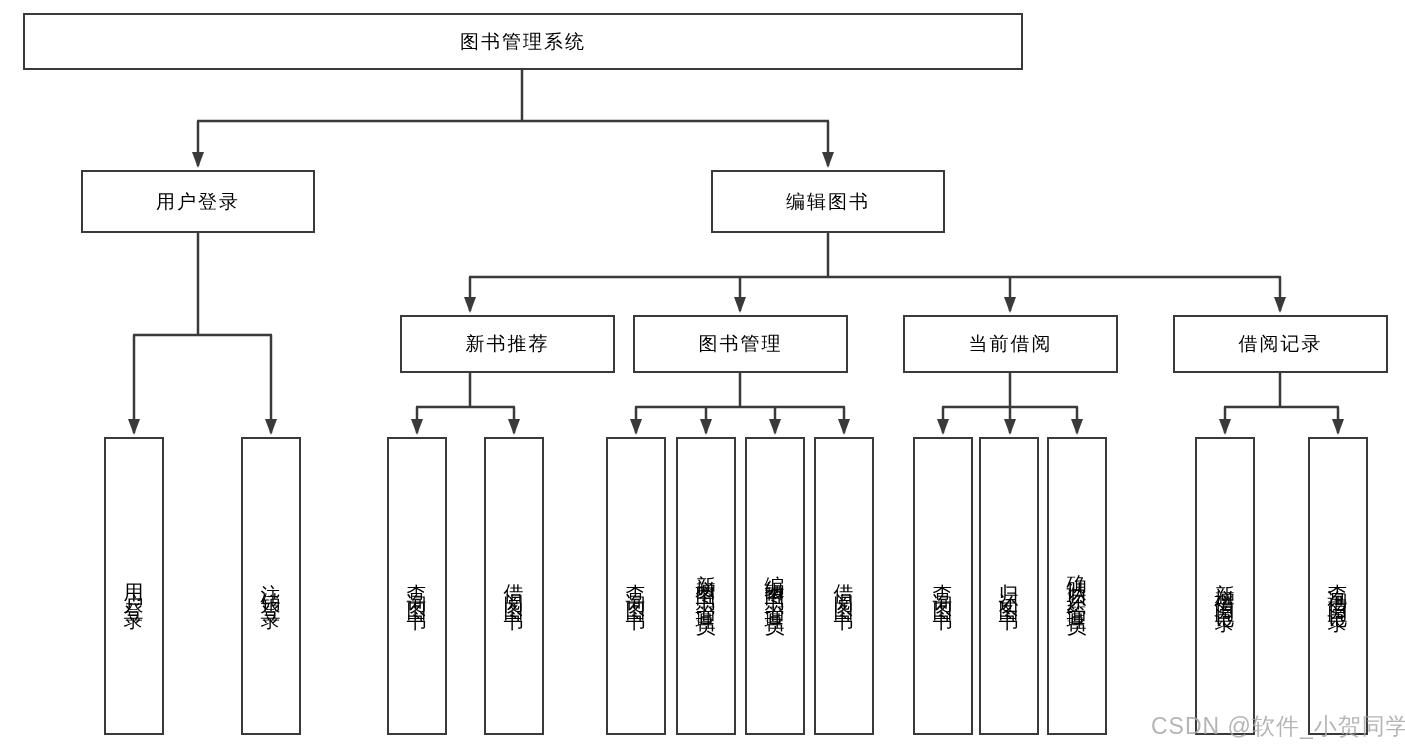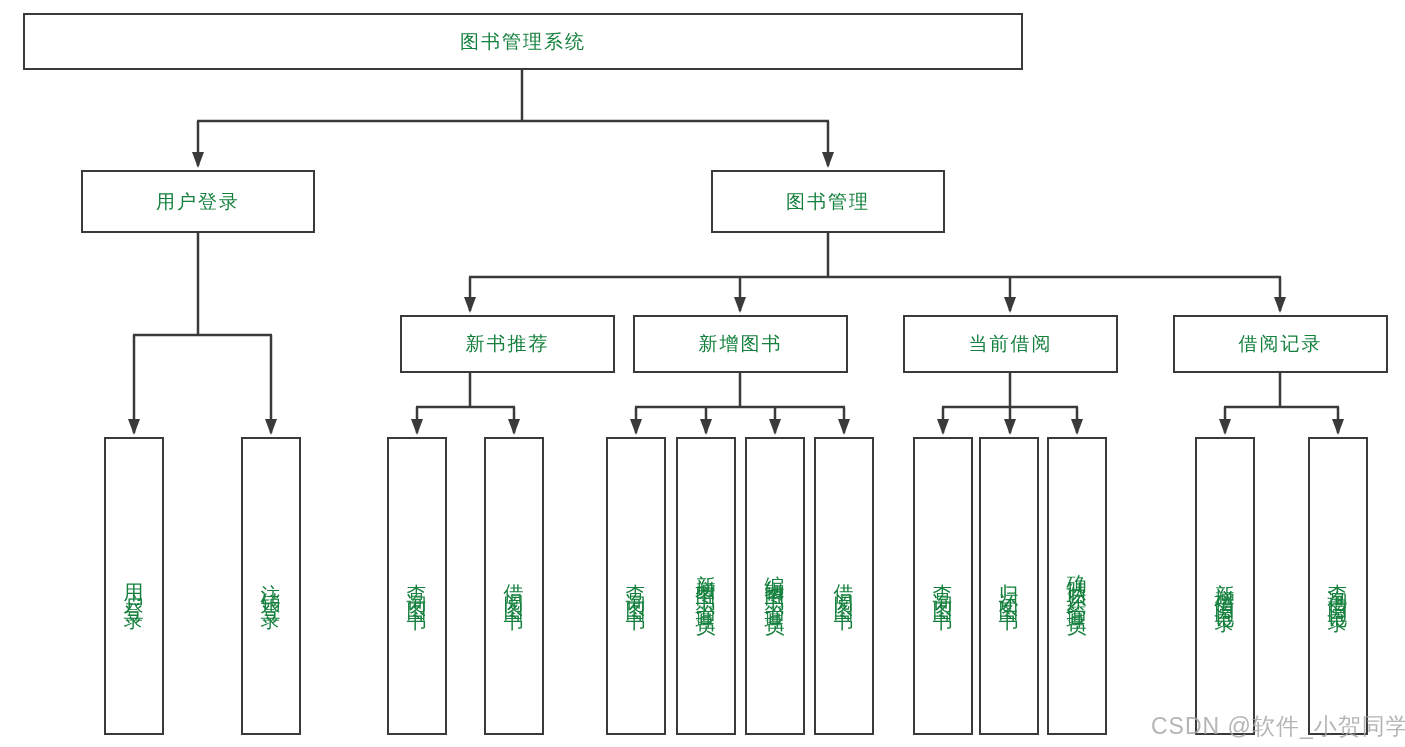--- a/index.html
+++ b/index.html
@@ -12,21 +12,21 @@
   }
   #connectors{position:absolute;left:0;top:0;width:1405px;height:747px;}
   .box{
     position:absolute;
     box-sizing:border-box;
     background:#ffffff;
     border:2.5px solid #3a3a3a;
     display:flex;
     align-items:center;
     justify-content:center;
-    color:#15803d;
+    color:#000000;
   }
   .h-box{font-size:19px;letter-spacing:2px;white-space:nowrap;}
   .v-box{
     writing-mode:vertical-rl;
     text-orientation:mixed;
     font-size:20px;
     letter-spacing:9px;
     line-height:1;
   }
   .v-box.long{letter-spacing:6px;}
@@ -106,24 +106,24 @@
 
       <path d="M1280,373 V407 M1224,407 H1339"></path>
       <line x1="1225" y1="407" x2="1225" y2="433" marker-end="url(#arw)"></line>
       <line x1="1338" y1="407" x2="1338" y2="433" marker-end="url(#arw)"></line>
     </g>
   </svg>
 
   <div class="box h-box n-root">图书管理系统</div>
 
   <div class="box h-box n-userlogin">用户登录</div>
-  <div class="box h-box n-bookmgmt">图书管理</div>
+  <div class="box h-box n-bookmgmt">编辑图书</div>
 
   <div class="box h-box l3 n-newbook">新书推荐</div>
-  <div class="box h-box l3 n-borrow">新增图书</div>
+  <div class="box h-box l3 n-borrow">图书管理</div>
   <div class="box h-box l3 n-records">借阅记录</div>
   <div class="box h-box l3 n-current">当前借阅</div>
 
   <div class="box v-box leaf lf1">用户登录</div>
   <div class="box v-box leaf lf2">注销登录</div>
 
   <div class="box v-box leaf lf3">查询图书</div>
   <div class="box v-box leaf lf4">借阅图书</div>
 
   <div class="box v-box leaf lf5">查询图书</div>

